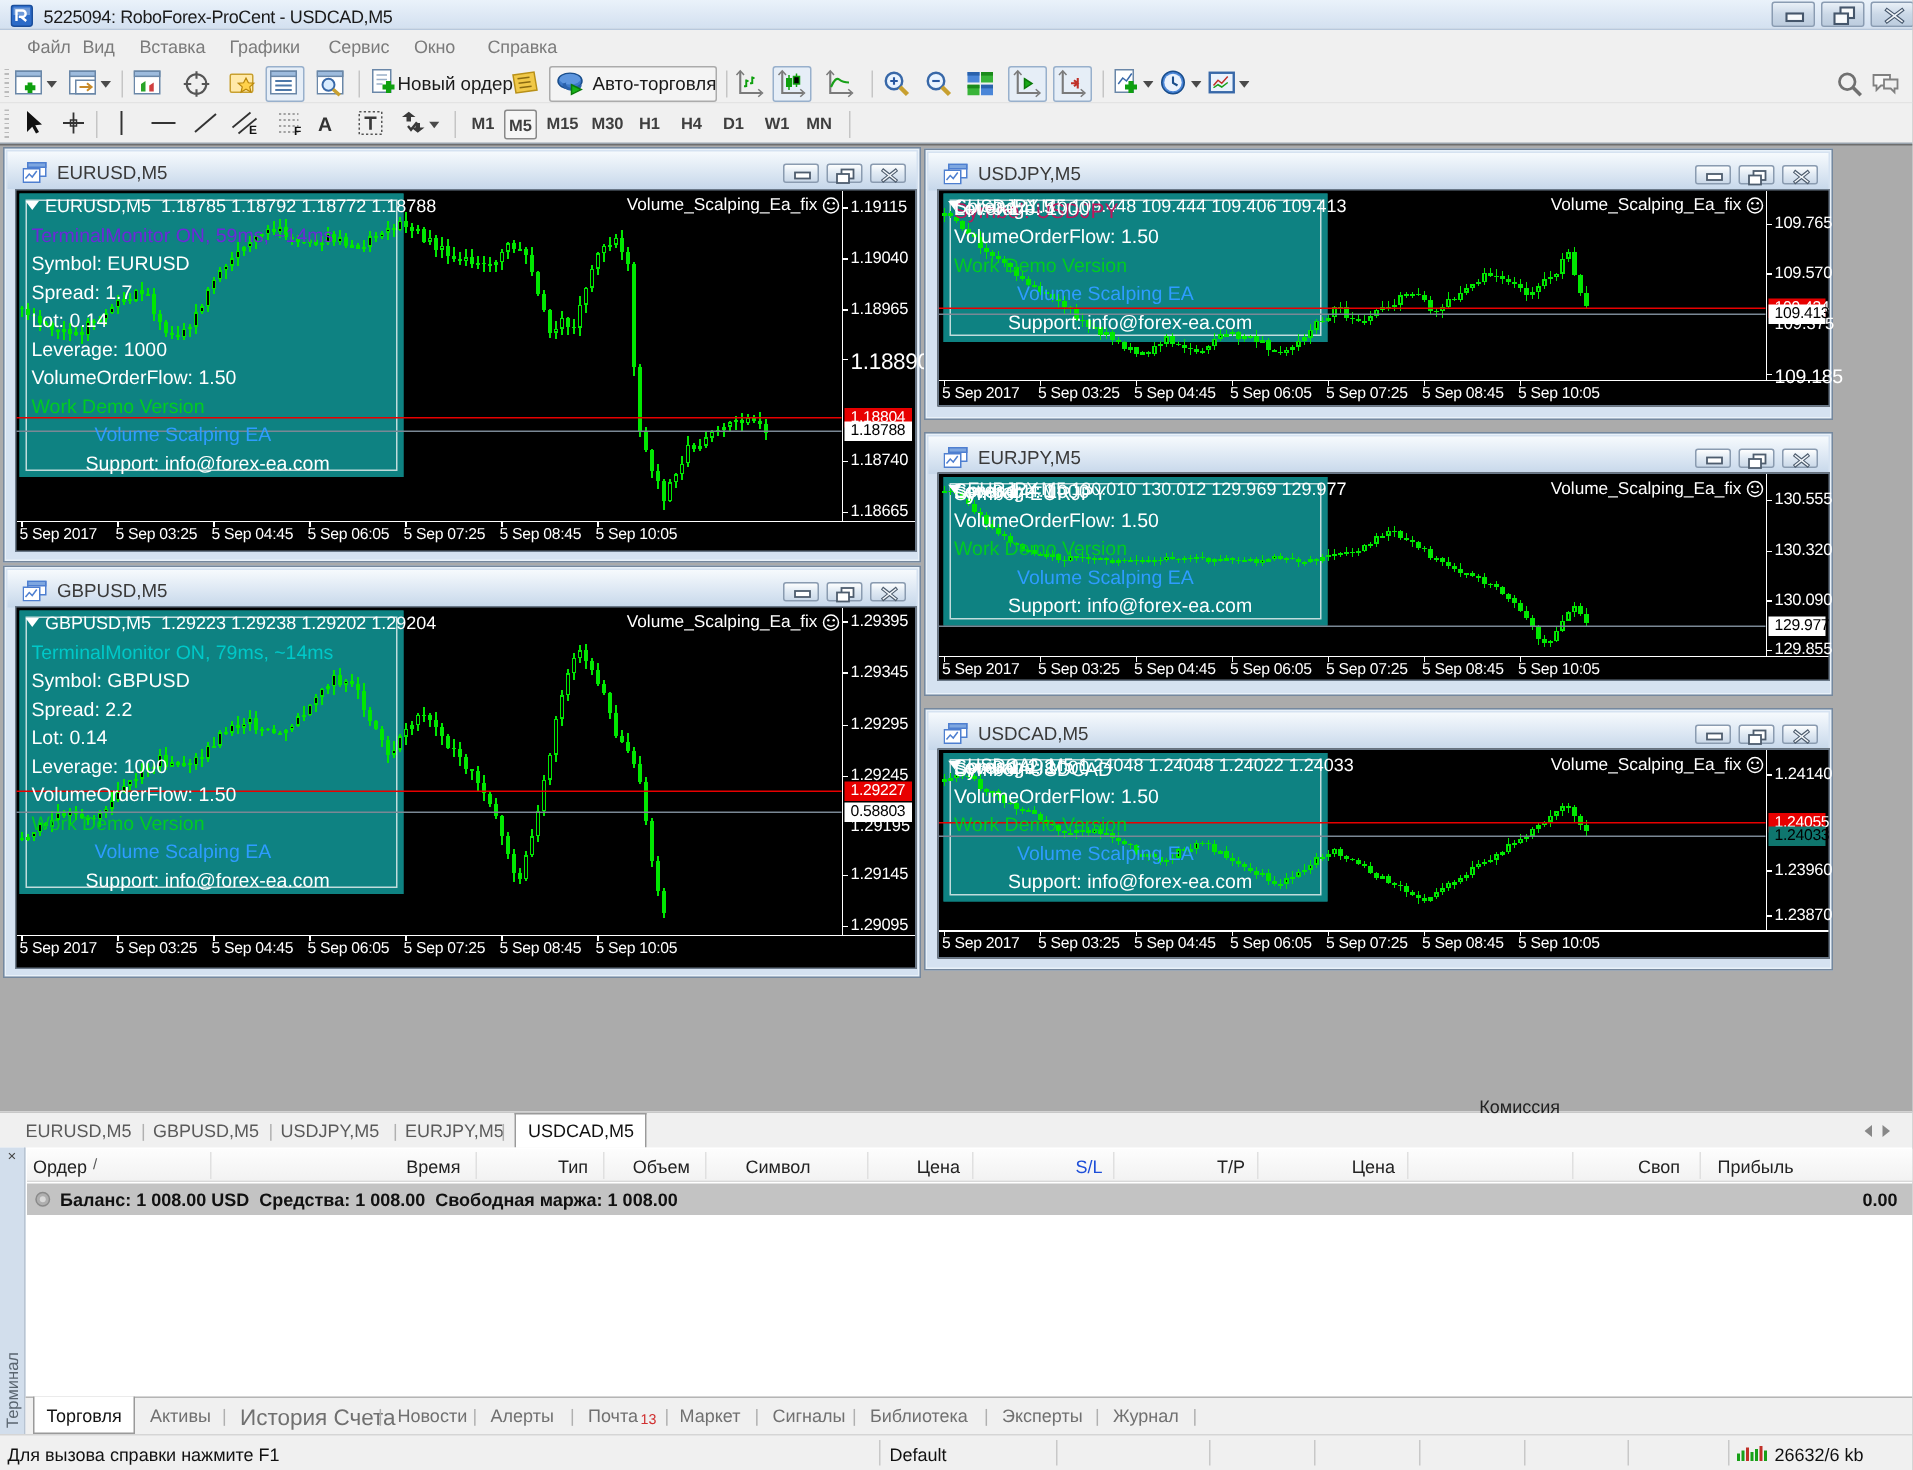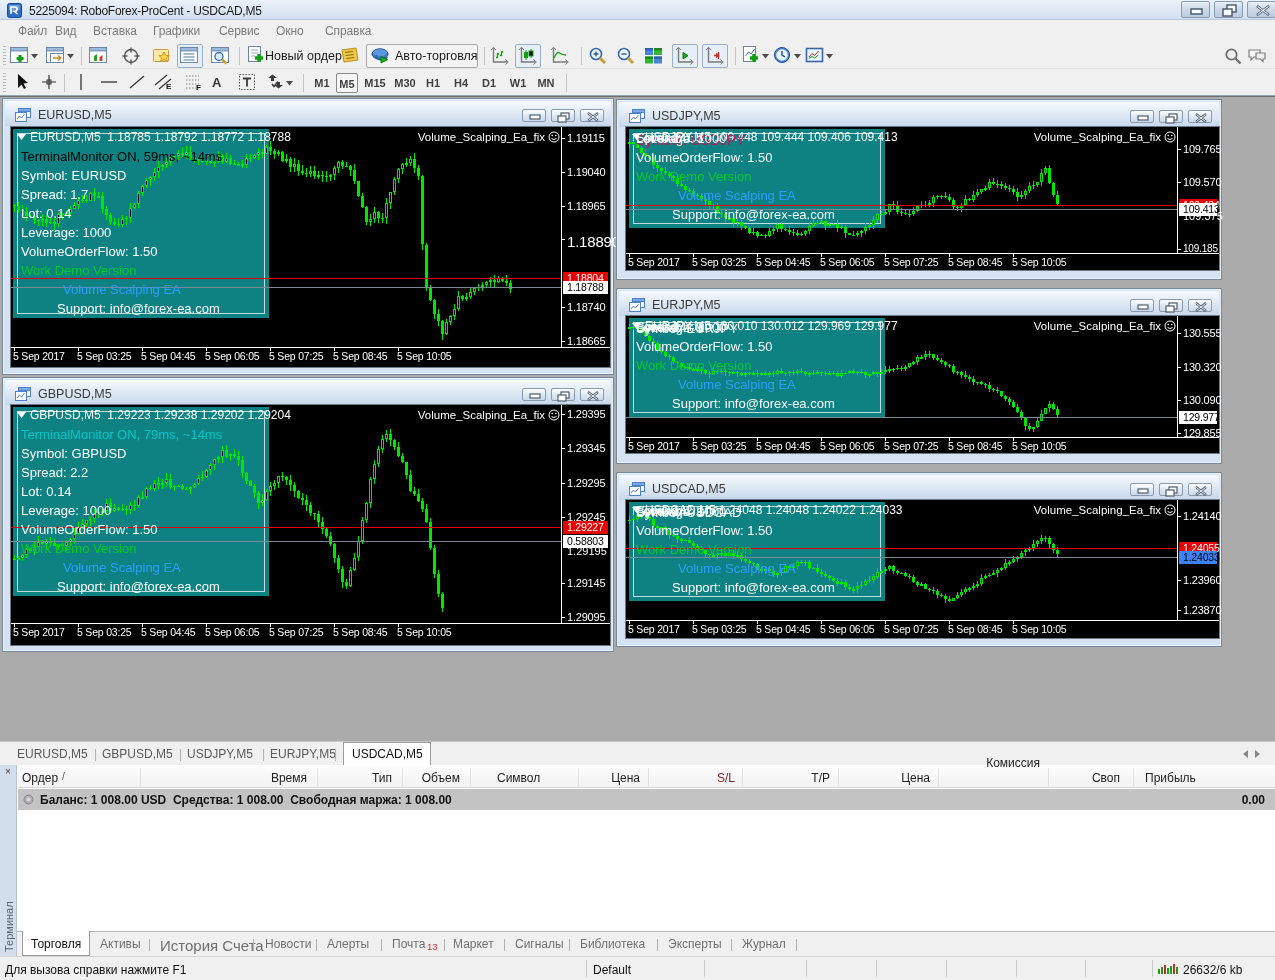--- a/index.html
+++ b/index.html
@@ -325,21 +325,21 @@
     <path d="M0 0 h9 l-4.5 6z" fill="#fff"></path>
   </svg>
 <div style="position:absolute;left:30px;top:130px;font-size:12px;color:#fff;white-space:nowrap">EURUSD,M5&nbsp; 1.18785 1.18792 1.18772 1.18788</div>
 <div style="position:absolute;left:401px;top:131px;width:144px;text-align:right;font-size:11.5px;color:#fff;white-space:nowrap">Volume_Scalping_Ea_fix</div>
 <svg style="position:absolute;left:548px;top:131px" width="12" height="12">
     <circle cx="6" cy="6" r="5" fill="none" stroke="#fff"></circle>
     <circle cx="4.2" cy="4.5" r="0.8" fill="#fff"></circle>
     <circle cx="7.8" cy="4.5" r="0.8" fill="#fff"></circle>
     <path d="M3.5 7.5 Q6 9.5 8.5 7.5" fill="none" stroke="#fff"></path>
   </svg>
-<div style="position:absolute;left:21px;top:149px;font-size:13px;color:#000000;white-space:nowrap">TerminalMonitor ON, 59ms, ~14ms</div>
+<div style="position:absolute;left:21px;top:149px;font-size:13px;color:#6d28d9;white-space:nowrap">TerminalMonitor ON, 59ms, ~14ms</div>
 <div style="position:absolute;left:21px;top:168px;font-size:13px;color:#fff;white-space:nowrap">Symbol: EURUSD</div>
 <div style="position:absolute;left:21px;top:187px;font-size:13px;color:#fff;white-space:nowrap">Spread: 1.7</div>
 <div style="position:absolute;left:21px;top:206px;font-size:13px;color:#fff;white-space:nowrap">Lot: 0.14</div>
 <div style="position:absolute;left:21px;top:225px;font-size:13px;color:#fff;white-space:nowrap">Leverage: 1000</div>
 <div style="position:absolute;left:21px;top:244px;font-size:13px;color:#fff;white-space:nowrap">VolumeOrderFlow: 1.50</div>
 <div style="position:absolute;left:21px;top:263px;font-size:13px;color:#00CC22;white-space:nowrap">Work Demo Version</div>
 <div style="position:absolute;left:63px;top:282px;font-size:13px;color:#2E9CFF;white-space:nowrap">Volume Scalping EA</div>
 <div style="position:absolute;left:57px;top:301px;font-size:13px;color:#fff;white-space:nowrap">Support: info@forex-ea.com</div>
 <div style="position:absolute;left:2px;top:377px;width:612px;height:275px;background:#D5E2F1;border:1px solid #75889E;box-shadow:inset 0 0 0 1px #E9F1F9">
     <div style="position:absolute;left:2px;top:2px;right:2px;height:25px;background:linear-gradient(#F6FAFD,#DCE7F3 55%,#C6D7EA)">
@@ -491,21 +491,21 @@
     <svg width="556" height="143" style="position:absolute;left:0;top:0" shape-rendering="crispEdges">
       <path d="M1.5 11.5V20.9 M5.5 13.5V18.3 M9.5 13.9V21.4 M13.5 19.4V27.2 M17.5 21.8V32.1 M21.5 27.7V31.9 M25.5 27.2V42.1 M29.5 34.8V45.4 M33.5 39.6V47.7 M37.5 40.2V48.2 M41.5 43.6V50.7 M45.5 47.7V55.1 M49.5 46.7V60.4 M53.5 53.6V60.1 M57.5 57.0V64.2 M61.5 60.6V65.0 M65.5 60.7V69.9 M69.5 65.5V70.4 M73.5 67.9V74.0 M77.5 69.0V78.2 M81.5 70.4V82.2 M85.5 77.0V82.7 M89.5 75.9V87.0 M93.5 81.9V90.7 M97.5 85.4V95.1 M101.5 87.7V92.0 M105.5 88.2V99.7 M109.5 91.5V99.1 M113.5 92.7V102.8 M117.5 97.8V102.0 M121.5 100.2V107.0 M125.5 101.4V108.4 M129.5 104.0V111.2 M133.5 107.2V109.3 M137.5 107.1V110.9 M141.5 100.7V110.0 M145.5 100.2V107.4 M149.5 95.4V104.5 M153.5 94.7V104.5 M157.5 100.6V103.6 M161.5 98.9V108.2 M165.5 101.5V109.4 M169.5 102.7V109.3 M173.5 105.1V108.7 M177.5 103.3V108.7 M181.5 95.3V106.6 M185.5 92.3V100.0 M189.5 93.2V97.7 M193.5 92.2V96.8 M197.5 93.6V102.7 M201.5 95.4V100.9 M205.5 96.2V99.2 M209.5 93.3V105.3 M213.5 97.3V101.6 M217.5 98.2V110.5 M221.5 105.5V107.8 M225.5 103.5V109.4 M229.5 104.2V110.2 M233.5 103.1V109.5 M237.5 95.8V106.9 M241.5 95.7V102.9 M245.5 89.0V102.1 M249.5 85.9V95.5 M253.5 84.2V88.5 M257.5 83.1V87.5 M261.5 77.0V88.1 M265.5 74.0V81.7 M269.5 73.9V87.0 M273.5 81.0V89.1 M277.5 82.1V87.9 M281.5 82.5V89.5 M285.5 80.2V89.4 M289.5 78.9V85.3 M293.5 73.6V80.7 M297.5 73.9V80.0 M301.5 72.5V80.2 M305.5 67.5V80.2 M309.5 67.6V71.7 M313.5 67.6V71.5 M317.5 64.9V70.6 M321.5 66.7V74.6 M325.5 70.6V82.7 M329.5 79.0V84.1 M333.5 75.6V85.0 M337.5 67.9V78.6 M341.5 71.0V73.6 M345.5 63.9V74.5 M349.5 62.1V69.5 M353.5 62.1V67.2 M357.5 59.3V63.7 M361.5 51.6V63.2 M365.5 51.4V57.6 M369.5 52.6V60.7 M373.5 53.7V62.4 M377.5 56.1V62.7 M381.5 57.8V65.1 M385.5 59.2V67.9 M389.5 61.3V73.9 M393.5 64.1V72.3 M397.5 61.8V72.2 M401.5 54.6V65.6 M405.5 53.5V62.3 M409.5 54.7V60.1 M413.5 41.8V59.0 M417.5 38.8V47.6 M421.5 37.5V57.0 M425.5 55.4V70.0 M429.5 63.8V78.2" stroke="#00E800" fill="none"></path>
       <path d="M4.0 14.7h3v2.6h-3z M8.0 17.4h3v3.2h-3z M12.0 20.6h3v5.1h-3z M16.0 25.7h3v3.5h-3z M20.0 29.1h3v1.8h-3z M24.0 31.0h3v7.4h-3z M28.0 38.3h3v2.7h-3z M32.0 41.0h3v2.7h-3z M36.0 43.8h3v1.7h-3z M40.0 45.5h3v3.0h-3z M44.0 48.6h3v2.7h-3z M48.0 51.3h3v5.9h-3z M52.0 57.1h3v2.1h-3z M56.0 59.2h3v4.0h-3z M60.0 63.2h3v1.0h-3z M64.0 63.6h3v4.3h-3z M68.0 67.9h3v1.2h-3z M72.0 69.1h3v3.0h-3z M76.0 72.1h3v1.7h-3z M80.0 73.8h3v4.1h-3z M84.0 77.9h3v1.1h-3z M88.0 79.0h3v7.0h-3z M92.0 86.0h3v1.0h-3z M96.0 86.6h3v4.5h-3z M104.0 91.1h3v5.2h-3z M112.0 94.5h3v4.9h-3z M116.0 99.4h3v1.6h-3z M120.0 101.0h3v4.7h-3z M128.0 104.5h3v4.5h-3z M136.0 107.9h3v1.4h-3z M152.0 97.2h3v5.0h-3z M156.0 102.2h3v1.0h-3z M160.0 103.1h3v1.6h-3z M164.0 104.8h3v1.0h-3z M168.0 105.5h3v2.0h-3z M196.0 94.4h3v4.5h-3z M204.0 97.0h3v1.0h-3z M208.0 97.3h3v3.4h-3z M216.0 99.9h3v6.5h-3z M220.0 106.3h3v1.2h-3z M224.0 107.5h3v1.0h-3z M252.0 86.7h3v1.0h-3z M264.0 77.4h3v1.0h-3z M268.0 77.7h3v7.1h-3z M272.0 84.8h3v1.0h-3z M276.0 85.7h3v1.4h-3z M280.0 87.1h3v1.0h-3z M316.0 68.7h3v1.0h-3z M320.0 69.5h3v3.5h-3z M324.0 73.0h3v7.2h-3z M328.0 80.2h3v1.0h-3z M340.0 72.0h3v1.1h-3z M364.0 54.9h3v2.0h-3z M368.0 56.9h3v1.0h-3z M372.0 56.9h3v2.1h-3z M376.0 59.0h3v2.3h-3z M380.0 61.2h3v1.0h-3z M384.0 62.2h3v2.7h-3z M388.0 64.9h3v4.9h-3z M420.0 41.0h3v15.3h-3z M424.0 56.3h3v11.9h-3z M428.0 68.3h3v8.7h-3z" fill="#00E800"></path>
       <path d="M0.5 15.2h2v1.2h-2z M100.5 91.6h2v0.5h-2z M108.5 95.0h2v0.8h-2z M124.5 105.0h2v0.5h-2z M132.5 108.4h2v0.5h-2z M140.5 104.0h2v4.8h-2z M144.5 102.6h2v0.5h-2z M148.5 97.7h2v3.9h-2z M172.5 107.2h2v0.5h-2z M176.5 104.2h2v1.9h-2z M180.5 99.4h2v3.9h-2z M184.5 96.4h2v1.9h-2z M188.5 96.4h2v0.5h-2z M192.5 94.9h2v0.5h-2z M200.5 97.5h2v0.9h-2z M212.5 100.4h2v0.5h-2z M228.5 106.6h2v1.3h-2z M232.5 104.8h2v0.8h-2z M236.5 100.6h2v3.2h-2z M240.5 98.4h2v1.2h-2z M244.5 93.4h2v4.1h-2z M248.5 87.2h2v5.1h-2z M256.5 85.2h2v1.2h-2z M260.5 77.9h2v6.2h-2z M284.5 84.4h2v2.3h-2z M288.5 79.9h2v3.5h-2z M292.5 78.4h2v0.5h-2z M296.5 78.3h2v0.5h-2z M300.5 76.6h2v0.8h-2z M304.5 70.3h2v5.3h-2z M308.5 69.2h2v0.5h-2z M312.5 69.2h2v0.5h-2z M332.5 78.2h2v1.8h-2z M336.5 72.5h2v4.8h-2z M344.5 68.7h2v3.9h-2z M348.5 65.5h2v2.2h-2z M352.5 62.9h2v1.6h-2z M356.5 61.6h2v0.5h-2z M360.5 55.4h2v5.2h-2z M392.5 68.4h2v0.9h-2z M396.5 64.4h2v3.0h-2z M400.5 59.5h2v3.8h-2z M404.5 58.2h2v0.5h-2z M408.5 55.9h2v1.4h-2z M412.5 46.1h2v8.8h-2z M416.5 41.5h2v3.5h-2z" fill="#000" stroke="#00E800"></path>
     </svg>
   </div>
 <div class="abs" style="left:626px;top:205px;width:551px;height:1px;background:#E80000"></div>
 <div class="abs" style="left:626px;top:209px;width:551px;height:1px;background:#7A8895"></div>
 <div class="abs" style="left:1183px;top:143px;font-size:11px;letter-spacing:-0.2px;color:#fff;white-space:nowrap">109.765</div>
 <div class="abs" style="left:1183px;top:176px;font-size:11px;letter-spacing:-0.2px;color:#fff;white-space:nowrap">109.570</div>
-<div class="abs" style="left:1183px;top:243px;font-size:10px;letter-spacing:-0.2px;color:#fff;white-space:nowrap">109.185</div>
+<div class="abs" style="left:1183px;top:243px;font-size:13px;letter-spacing:-0.2px;color:#fff;white-space:nowrap">109.185</div>
 <div class="abs" style="left:1183px;top:210px;font-size:11px;color:#fff;white-space:nowrap">109.375</div>
 <div class="abs" style="left:1179px;top:199px;width:38px;height:13px;background:#E80000;color:#fff;font-size:10.5px;letter-spacing:-0.2px;padding-left:4px;line-height:13px">109.434</div>
 <div class="abs" style="left:1179px;top:203px;width:38px;height:13px;background:#fff;color:#000;font-size:10.5px;letter-spacing:-0.2px;padding-left:4px;line-height:13px">109.413</div>
 <div class="abs" style="left:628px;top:256px;font-size:10.5px;letter-spacing:-0.2px;color:#fff;white-space:nowrap">5 Sep 2017</div>
 <div class="abs" style="left:692px;top:256px;font-size:10.5px;letter-spacing:-0.2px;color:#fff;white-space:nowrap">5 Sep 03:25</div>
 <div class="abs" style="left:756px;top:256px;font-size:10.5px;letter-spacing:-0.2px;color:#fff;white-space:nowrap">5 Sep 04:45</div>
 <div class="abs" style="left:820px;top:256px;font-size:10.5px;letter-spacing:-0.2px;color:#fff;white-space:nowrap">5 Sep 06:05</div>
 <div class="abs" style="left:884px;top:256px;font-size:10.5px;letter-spacing:-0.2px;color:#fff;white-space:nowrap">5 Sep 07:25</div>
 <div class="abs" style="left:948px;top:256px;font-size:10.5px;letter-spacing:-0.2px;color:#fff;white-space:nowrap">5 Sep 08:45</div>
 <div class="abs" style="left:1012px;top:256px;font-size:10.5px;letter-spacing:-0.2px;color:#fff;white-space:nowrap">5 Sep 10:05</div>
@@ -672,21 +672,21 @@
       <path d="M12.0 16.4h3v1.0h-3z M16.0 17.2h3v1.0h-3z M20.0 17.2h3v1.9h-3z M24.0 19.2h3v6.9h-3z M28.0 26.1h3v1.9h-3z M36.0 27.3h3v2.6h-3z M40.0 29.9h3v5.2h-3z M44.0 35.0h3v1.0h-3z M48.0 35.5h3v3.7h-3z M52.0 39.2h3v1.7h-3z M60.0 39.7h3v2.8h-3z M64.0 42.5h3v3.9h-3z M68.0 46.4h3v2.9h-3z M72.0 49.3h3v1.0h-3z M76.0 49.9h3v4.1h-3z M80.0 54.0h3v1.3h-3z M96.0 53.2h3v2.3h-3z M104.0 52.7h3v3.2h-3z M112.0 55.0h3v3.6h-3z M116.0 58.6h3v2.2h-3z M120.0 60.8h3v1.8h-3z M124.0 62.6h3v1.0h-3z M128.0 63.5h3v6.0h-3z M132.0 69.4h3v1.6h-3z M140.0 69.0h3v2.2h-3z M144.0 71.2h3v3.3h-3z M160.0 66.2h3v1.3h-3z M172.0 61.8h3v1.0h-3z M176.0 61.9h3v1.0h-3z M180.0 62.4h3v5.6h-3z M188.0 67.5h3v4.4h-3z M192.0 71.8h3v2.4h-3z M196.0 74.3h3v1.9h-3z M200.0 76.1h3v2.2h-3z M204.0 78.4h3v2.3h-3z M208.0 80.7h3v2.8h-3z M216.0 81.7h3v5.3h-3z M220.0 87.0h3v2.3h-3z M264.0 65.9h3v4.7h-3z M268.0 70.7h3v1.9h-3z M272.0 72.6h3v1.0h-3z M276.0 73.0h3v2.8h-3z M280.0 75.8h3v1.2h-3z M284.0 77.0h3v4.7h-3z M288.0 81.7h3v3.3h-3z M296.0 84.2h3v4.4h-3z M300.0 88.7h3v1.0h-3z M304.0 89.7h3v1.0h-3z M308.0 90.5h3v4.3h-3z M312.0 94.8h3v1.6h-3z M316.0 96.4h3v2.2h-3z M320.0 98.6h3v1.9h-3z M416.0 37.5h3v1.0h-3z M420.0 38.2h3v6.1h-3z M424.0 44.3h3v5.8h-3z M428.0 50.1h3v4.0h-3z" fill="#00E800"></path>
       <path d="M0.5 20.0h2v0.5h-2z M4.5 19.4h2v0.5h-2z M8.5 16.9h2v1.4h-2z M32.5 27.8h2v0.5h-2z M56.5 40.2h2v0.5h-2z M84.5 55.6h2v0.5h-2z M88.5 54.0h2v0.6h-2z M92.5 53.7h2v0.5h-2z M100.5 53.2h2v1.8h-2z M108.5 55.5h2v0.5h-2z M136.5 69.5h2v1.0h-2z M148.5 73.6h2v0.5h-2z M152.5 72.2h2v0.5h-2z M156.5 66.7h2v4.6h-2z M164.5 66.7h2v0.5h-2z M168.5 62.3h2v3.4h-2z M184.5 68.0h2v0.5h-2z M212.5 82.2h2v0.9h-2z M224.5 89.7h2v0.5h-2z M228.5 86.0h2v2.7h-2z M232.5 85.1h2v0.5h-2z M236.5 81.8h2v2.3h-2z M240.5 80.4h2v0.5h-2z M244.5 76.9h2v2.4h-2z M248.5 72.1h2v3.9h-2z M252.5 71.8h2v0.5h-2z M256.5 69.9h2v0.9h-2z M260.5 66.4h2v2.5h-2z M292.5 84.7h2v0.5h-2z M324.5 98.8h2v1.2h-2z M328.5 95.4h2v2.4h-2z M332.5 92.8h2v1.6h-2z M336.5 89.0h2v2.8h-2z M340.5 88.8h2v0.5h-2z M344.5 86.1h2v1.7h-2z M348.5 84.0h2v1.1h-2z M352.5 78.7h2v4.3h-2z M356.5 76.2h2v1.5h-2z M360.5 75.2h2v0.5h-2z M364.5 73.5h2v0.7h-2z M368.5 70.0h2v2.5h-2z M372.5 68.7h2v0.5h-2z M376.5 63.4h2v4.4h-2z M380.5 62.6h2v0.5h-2z M384.5 59.8h2v1.8h-2z M388.5 57.6h2v1.1h-2z M392.5 53.0h2v3.7h-2z M396.5 50.7h2v1.2h-2z M400.5 48.2h2v1.5h-2z M404.5 44.3h2v3.0h-2z M408.5 41.3h2v2.0h-2z M412.5 38.0h2v2.3h-2z" fill="#000" stroke="#00E800"></path>
     </svg>
   </div>
 <div class="abs" style="left:626px;top:548px;width:551px;height:1px;background:#E80000"></div>
 <div class="abs" style="left:626px;top:557px;width:551px;height:1px;background:#7A8895"></div>
 <div class="abs" style="left:1183px;top:510px;font-size:11px;letter-spacing:-0.2px;color:#fff;white-space:nowrap">1.24140</div>
 <div class="abs" style="left:1183px;top:574px;font-size:11px;letter-spacing:-0.2px;color:#fff;white-space:nowrap">1.23960</div>
 <div class="abs" style="left:1183px;top:604px;font-size:11px;letter-spacing:-0.2px;color:#fff;white-space:nowrap">1.23870</div>
 <div class="abs" style="left:1179px;top:542px;width:38px;height:13px;background:#E80000;color:#fff;font-size:10.5px;letter-spacing:-0.2px;padding-left:4px;line-height:13px">1.24055</div>
-<div class="abs" style="left:1179px;top:551px;width:38px;height:13px;background:#3b82f6;color:#000;font-size:10.5px;letter-spacing:-0.2px;padding-left:4px;line-height:13px">1.24033</div>
+<div class="abs" style="left:1179px;top:551px;width:38px;height:13px;background:#0f766e;color:#000;font-size:10.5px;letter-spacing:-0.2px;padding-left:4px;line-height:13px">1.24033</div>
 <div class="abs" style="left:628px;top:623px;font-size:10.5px;letter-spacing:-0.2px;color:#fff;white-space:nowrap">5 Sep 2017</div>
 <div class="abs" style="left:692px;top:623px;font-size:10.5px;letter-spacing:-0.2px;color:#fff;white-space:nowrap">5 Sep 03:25</div>
 <div class="abs" style="left:756px;top:623px;font-size:10.5px;letter-spacing:-0.2px;color:#fff;white-space:nowrap">5 Sep 04:45</div>
 <div class="abs" style="left:820px;top:623px;font-size:10.5px;letter-spacing:-0.2px;color:#fff;white-space:nowrap">5 Sep 06:05</div>
 <div class="abs" style="left:884px;top:623px;font-size:10.5px;letter-spacing:-0.2px;color:#fff;white-space:nowrap">5 Sep 07:25</div>
 <div class="abs" style="left:948px;top:623px;font-size:10.5px;letter-spacing:-0.2px;color:#fff;white-space:nowrap">5 Sep 08:45</div>
 <div class="abs" style="left:1012px;top:623px;font-size:10.5px;letter-spacing:-0.2px;color:#fff;white-space:nowrap">5 Sep 10:05</div>
 <svg class="abs" style="left:632px;top:507px" width="10" height="7">
     <path d="M0 0 h9 l-4.5 6z" fill="#fff"></path>
   </svg>
@@ -736,24 +736,24 @@
 <div class="abs" style="left:838px;top:768px;width:1px;height:18px;background:#E0E0E0"></div>
 <div class="abs" style="left:938px;top:768px;width:1px;height:18px;background:#E0E0E0"></div>
 <div class="abs" style="left:1048px;top:768px;width:1px;height:18px;background:#E0E0E0"></div>
 <div class="abs" style="left:1133px;top:768px;width:1px;height:18px;background:#E0E0E0"></div>
 <div class="abs" style="left:22px;top:771px;font-size:12px;color:#222">Ордер</div>
 <div class="abs" style="left:187px;top:771px;width:120px;text-align:right;font-size:12px;color:#222">Время</div>
 <div class="abs" style="left:272px;top:771px;width:120px;text-align:right;font-size:12px;color:#222">Тип</div>
 <div class="abs" style="left:340px;top:771px;width:120px;text-align:right;font-size:12px;color:#222">Объем</div>
 <div class="abs" style="left:497px;top:771px;font-size:12px;color:#222">Символ</div>
 <div class="abs" style="left:520px;top:771px;width:120px;text-align:right;font-size:12px;color:#222">Цена</div>
-<div class="abs" style="left:615px;top:771px;width:120px;text-align:right;font-size:12px;color:#7f1d1d">S/L</div>
+<div class="abs" style="left:615px;top:771px;width:120px;text-align:right;font-size:12px;color:#1d4ed8">S/L</div>
 <div class="abs" style="left:710px;top:771px;width:120px;text-align:right;font-size:12px;color:#222">T/P</div>
 <div class="abs" style="left:810px;top:771px;width:120px;text-align:right;font-size:12px;color:#222">Цена</div>
-<div class="abs" style="left:920px;top:756px;width:120px;text-align:right;font-size:12px;color:#222">Комиссия</div>
+<div class="abs" style="left:920px;top:731px;width:120px;text-align:right;font-size:12px;color:#222">Комиссия</div>
 <div class="abs" style="left:1000px;top:771px;width:120px;text-align:right;font-size:12px;color:#222">Своп</div>
 <div class="abs" style="left:1145px;top:771px;width:120px;text-align:left;font-size:12px;color:#222">Прибыль</div>
 <div class="abs" style="left:62px;top:771px;font-size:10px;color:#555">/</div>
 <div class="abs" style="left:18px;top:789px;width:1257px;height:21px;background:#C3C3C3"></div>
 <svg class="abs" style="left:23px;top:794px" width="11" height="11">
     <circle cx="5.5" cy="5.5" r="4.5" fill="#AFAFAF" stroke="#8A8A8A"></circle>
     <circle cx="5.5" cy="5.5" r="2" fill="#D8D8D8"></circle>
   </svg>
 <div class="abs" style="left:40px;top:793px;font-size:12px;font-weight:bold;color:#111">Баланс: 1 008.00 USD&nbsp; Средства: 1 008.00&nbsp; Свободная маржа: 1 008.00</div>
 <div class="abs" style="left:1145px;top:793px;width:120px;text-align:right;font-size:12px;font-weight:bold;color:#111">0.00</div>

